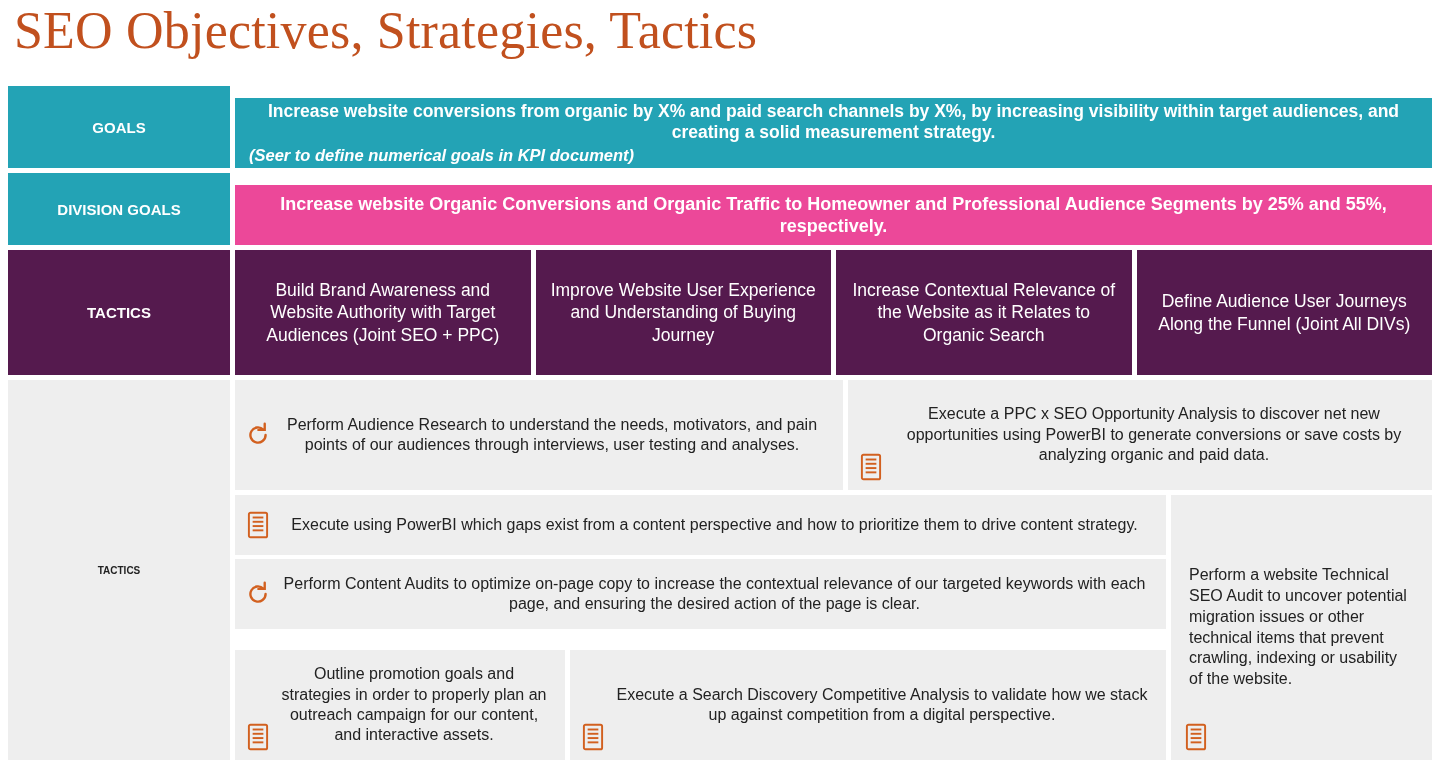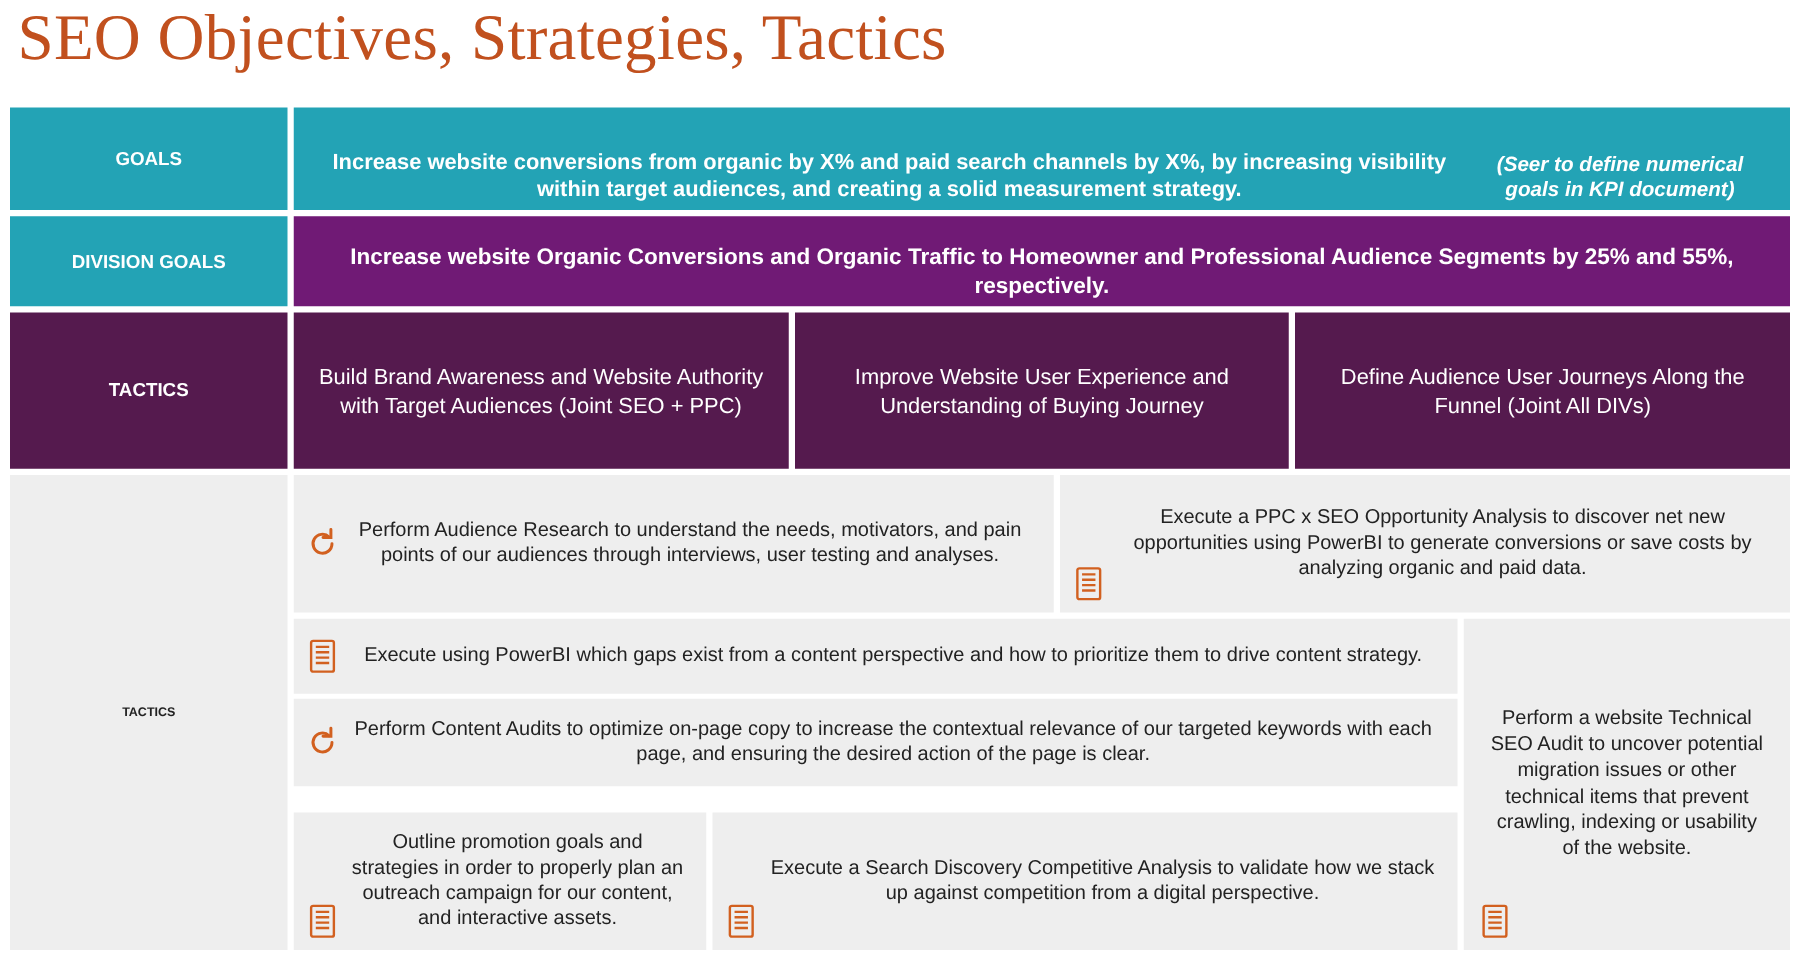--- a/index.html
+++ b/index.html
@@ -53,24 +53,25 @@
     box-sizing: border-box;
     margin-right: 5px;
   }
   .teal { background: #23a3b5; color: #ffffff; }
   .purple { background: #551a4e; color: #ffffff; }
 
   .content-cell {
     flex: 1 1 auto;
     box-sizing: border-box;
     display: flex;
-    flex-direction: row;
-    align-items: flex-end;
+    flex-direction: column;
+    align-items: flex-start;
     justify-content: center;
     text-align: center;
+    margin-top: 12px;
   }
 
   
   .row-goals { height: 82px; }
   .goals-body {
     background: #23a3b5;
     color: #ffffff;
     font-weight: bold;
     font-size: 17.5px;
     line-height: 1.22;
@@ -79,21 +80,21 @@
   .goals-sub {
     font-style: italic;
     font-weight: bold;
     font-size: 16.5px;
     margin-top: 2px;
   }
 
   
   .row-div { height: 72px; }
   .div-body {
-    background: #701a75;
+    background: #ec4899;
     color: #ffffff;
     font-weight: bold;
     font-size: 18px;
     line-height: 1.25;
     padding: 6px 16px;
   }
 
   
   .row-strategy { height: 125px; }
   .strategy-cells {
@@ -168,21 +169,21 @@
     display: flex;
     flex-direction: column;
     gap: 4px;
   }
   .t-tall {
     flex: 1 1 auto;
     background: #eeeeee;
     display: flex;
     align-items: center;
     justify-content: center;
-    text-align: center;
+    text-align: left;
     padding: 20px 18px;
     font-size: 16px;
     line-height: 1.3;
     color: #222222;
     position: relative;
     box-sizing: border-box;
   }
   .t-tall .icon {
     position: absolute;
     left: 12px;
@@ -223,20 +224,21 @@
       <div class="content-cell div-body">
         <div>Increase website Organic Conversions and Organic Traffic to Homeowner and Professional Audience Segments by 25% and 55%, respectively.</div>
       </div>
     </div>
 
     <div class="row row-strategy">
       <div class="label-cell purple">TACTICS</div>
       <div class="strategy-cells">
         <div class="strategy-cell">Build Brand Awareness and Website Authority with Target Audiences (Joint SEO + PPC)</div>
         <div class="strategy-cell">Improve Website User Experience and Understanding of Buying Journey</div>
+        <div class="strategy-cell">Increase Contextual Relevance of the Website as it Relates to Organic Search</div>
         <div class="strategy-cell">Define Audience User Journeys Along the Funnel (Joint All DIVs)</div>
       </div>
     </div>
 
     <div class="row row-tactics">
       <div class="label-cell tactics-label">TACTICS</div>
 
       <div class="tactics-area">
 
         <div class="t-row t-row-1">

